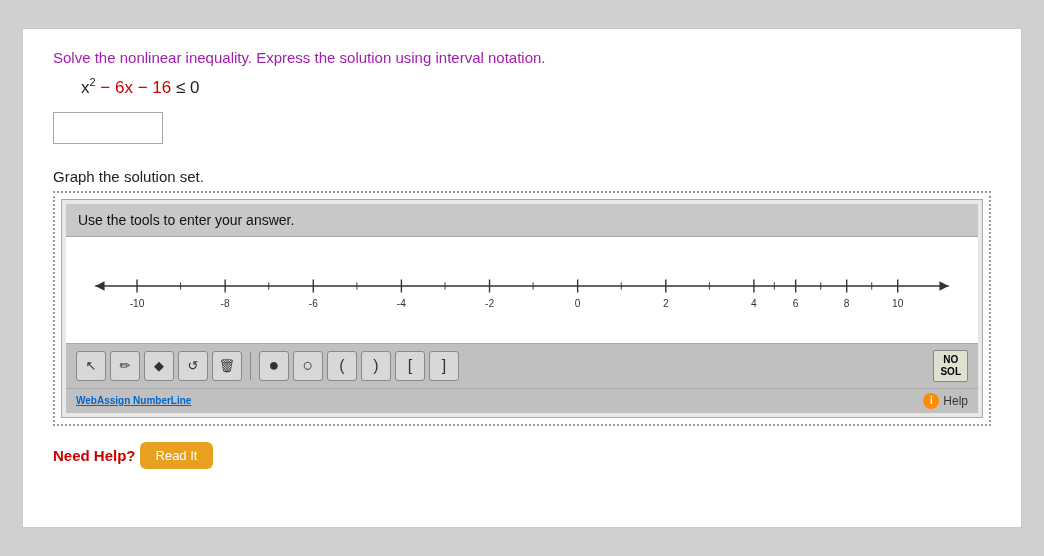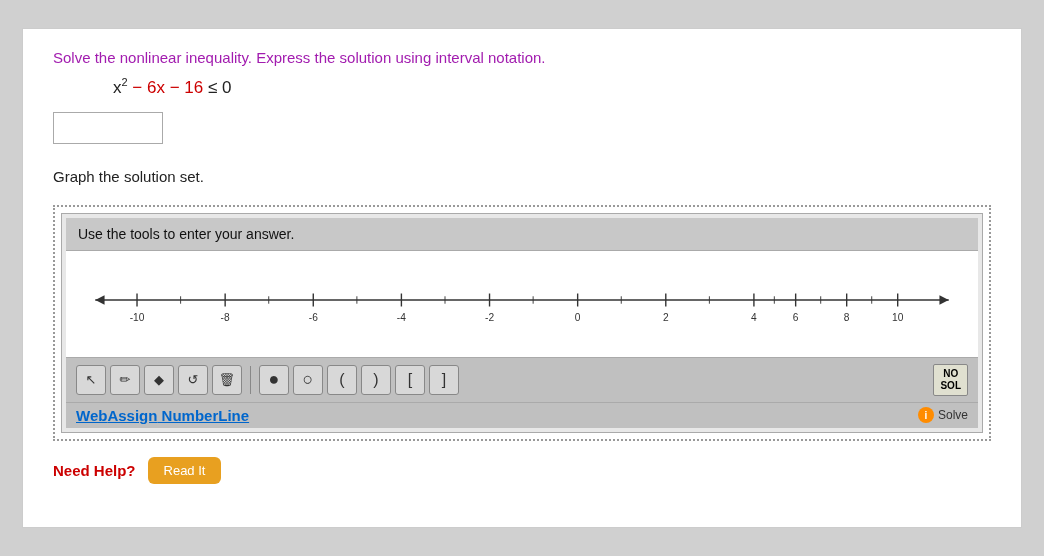--- a/index.html
+++ b/index.html
@@ -21,39 +21,39 @@
       border: 1px solid #ccc;
       position: relative;
     }
     .problem-text {
       font-size: 15px;
       color: #a21caf;
       margin-bottom: 10px;
     }
     .equation {
       font-size: 17px;
-      margin-left: 60px;
+      margin-left: 28px;
       margin-bottom: 14px;
       color: #222;
     }
     .equation .red {
       color: #cc0000;
     }
     .answer-box {
       width: 110px;
       height: 32px;
       border: 1.5px solid #aaa;
       background: #fff;
       margin-bottom: 20px;
       display: inline-block;
     }
     .graph-label {
       font-size: 15px;
       color: #222;
-      margin-bottom: 20px;
+      margin-bottom: 6px;
     }
     .numberline-outer {
       border: 1px solid #aaa;
       background: #e8e8e8;
       padding: 4px;
       position: relative;
     }
     
     .dotted-border {
       border: 2px dotted #999;
@@ -120,21 +120,21 @@
     .webassign-footer {
       background: #c0c0c0;
       padding: 4px 10px;
       display: flex;
       align-items: center;
       border-top: 1px solid #aaa;
       font-size: 12px;
     }
     .webassign-brand {
       color: #555;
-      font-size: 15px;
+      font-size: 10px;
     }
     .webassign-brand span {
       color: #0066cc;
       font-weight: bold;
       text-decoration: underline;
     }
     .help-btn {
       margin-left: auto;
       font-size: 12px;
       color: #333;
@@ -152,21 +152,21 @@
       align-items: center;
       justify-content: center;
       color: white;
       font-size: 10px;
       font-weight: bold;
     }
     .need-help-section {
       margin-top: 16px;
       display: flex;
       align-items: center;
-      gap: 12px;
+      gap: 4px;
     }
     .need-help-text {
       font-size: 15px;
       font-weight: bold;
       color: #cc0000;
     }
     .read-it-btn {
       background: #e8a020;
       color: #fff;
       border: none;
@@ -289,21 +289,21 @@
         <div class="no-sol-btn" style="white-space:pre-line;">NO
 SOL</div>
       </div>
 
       <div class="webassign-footer">
         <span class="webassign-brand">
           <span>Web</span><span>Assign</span><span> NumberLine</span>
         </span>
         <div class="help-btn">
           <span class="help-icon">i</span>
-          <span>Solve</span>
+          <span>Help</span>
         </div>
       </div>
 
     </div>
   </div>
 
   <div class="need-help-section">
     <span class="need-help-text">Need Help?</span>
     <button class="read-it-btn">Read It</button>
   </div>

